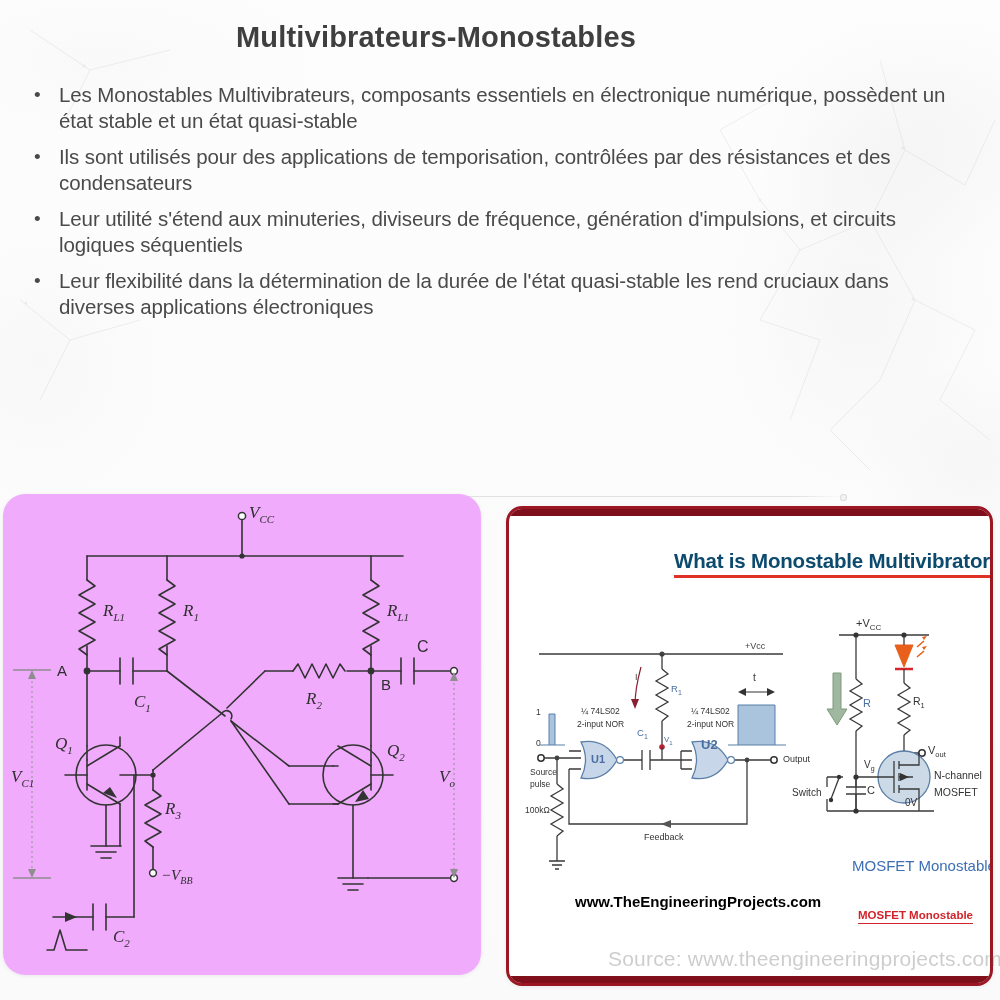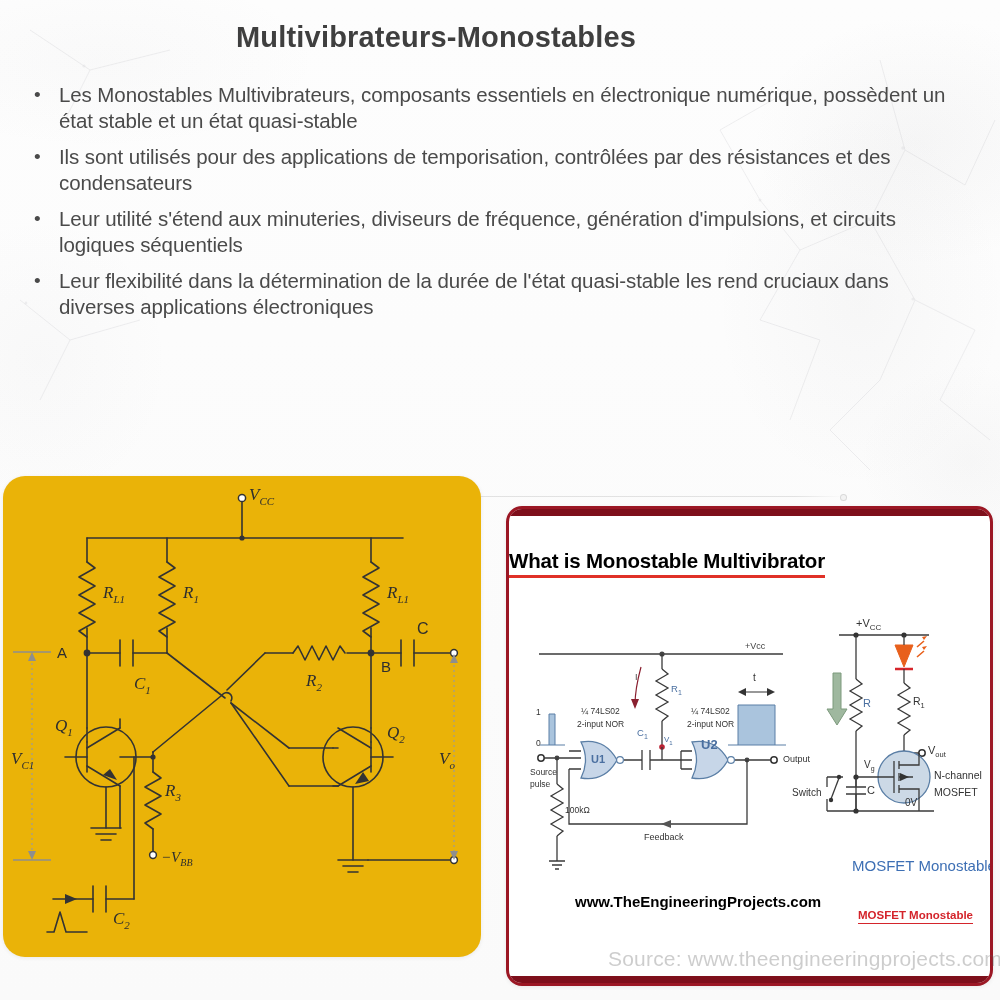--- a/index.html
+++ b/index.html
@@ -56,22 +56,22 @@
   }
   .divider:before,.divider:after{
     content:"";position:absolute;top:-2px;width:5px;height:5px;border-radius:50%;
     background:#f3f3f3;border:1px solid rgba(0,0,0,.10);
   }
   .divider:before{left:-3px;}
   .divider:after{right:-3px;}
 
   
   .card-left{
-    position:absolute;left:3px;top:476px;width:478px;height:481px;
-    background:#eab308;border-radius:22px;
+    position:absolute;left:3px;top:494px;width:478px;height:481px;
+    background:#f0abfc;border-radius:22px;
     box-shadow:0 1px 4px rgba(0,0,0,.07);
     overflow:hidden;
   }
   .card-right{
     position:absolute;left:506px;top:506px;width:487px;height:480px;
     background:#ffffff;border-radius:16px;
     border:3px solid #9b1724;
     box-sizing:border-box;
     overflow:hidden;
     box-shadow:0 1px 4px rgba(0,0,0,.07);
@@ -87,22 +87,22 @@
     position:absolute;
     font-size:21px;color:rgba(90,90,90,.30);
     letter-spacing:.2px;white-space:nowrap;
     font-family:"Liberation Sans", sans-serif;
   }
   .wm-left{left:82px;top:947px;}
   .wm-right{left:608px;top:947px;}
 
   
   .rt-title{
-    position:absolute;left:0;right:0;top:40px;text-align:left;
-    font-size:20.5px;font-weight:700;color:#000000;
+    position:absolute;left:0;right:0;top:40px;text-align:right;
+    font-size:20.5px;font-weight:700;color:#0c4a6e;
     letter-spacing:-.2px;
   }
   .rt-title u{text-decoration:none;border-bottom:3px solid #e03127;padding-bottom:3px;}
 
   .lbl{position:absolute;white-space:nowrap;}
   .ep-blue{color:#000000;font-weight:700;}
   .mosfet-blue{color:#3d6fb4;}
   .mosfet-red{color:#d4242b;font-weight:700;}
 
   svg{display:block;}
@@ -475,21 +475,21 @@
     <div class="lbl" style="left:82px;top:244px;font-size:11px;color:#4a6fa0;font-weight:700;">U1</div>
     <div class="lbl" style="left:192px;top:228px;font-size:13px;color:#4a6fa0;font-weight:700;">U2</div>
     <div class="lbl" style="left:128px;top:218px;font-size:9.5px;color:#4a6fa0;"><span>C</span><sub style="font-size:7px">1</sub></div>
     <div class="lbl" style="left:162px;top:174px;font-size:9.5px;color:#4a6fa0;"><span>R</span><sub style="font-size:7px">1</sub></div>
     <div class="lbl" style="left:155px;top:226px;font-size:8px;color:#4a6fa0;"><span>V</span><sub style="font-size:6px">1</sub></div>
     <div class="lbl" style="left:126px;top:163px;font-size:9px;color:#444;">I</div>
     <div class="lbl" style="left:27px;top:198px;font-size:8.5px;color:#333;">1</div>
     <div class="lbl" style="left:27px;top:229px;font-size:8.5px;color:#333;">0</div>
     <div class="lbl" style="left:21px;top:258px;font-size:8.5px;color:#333;">Source</div>
     <div class="lbl" style="left:21px;top:270px;font-size:8.5px;color:#333;">pulse</div>
-    <div class="lbl" style="left:16px;top:296px;font-size:8.5px;color:#333;margin-left:40px;">100kΩ</div>
+    <div class="lbl" style="left:16px;top:296px;font-size:8.5px;color:#333;">100kΩ</div>
     <div class="lbl" style="left:274px;top:245px;font-size:9px;color:#333;">Output</div>
     <div class="lbl" style="left:135px;top:323px;font-size:9px;color:#333;">Feedback</div>
     <div class="lbl" style="left:244px;top:163px;font-size:10px;color:#333;">t</div>
 
     <div class="lbl" style="left:347px;top:108px;font-size:11px;color:#333;"><span>+V</span><sub style="font-size:8px">CC</sub></div>
     <div class="lbl" style="left:354px;top:188px;font-size:11px;color:#4a6fa0;">R</div>
     <div class="lbl" style="left:404px;top:186px;font-size:10.5px;color:#333;"><span>R</span><sub style="font-size:7.5px">1</sub></div>
     <div class="lbl" style="left:419px;top:235px;font-size:11px;color:#333;"><span>V</span><sub style="font-size:7.5px">out</sub></div>
     <div class="lbl" style="left:355px;top:250px;font-size:10px;color:#333;"><span>V</span><sub style="font-size:7px">g</sub></div>
     <div class="lbl" style="left:358px;top:275px;font-size:11px;color:#333;">C</div>

